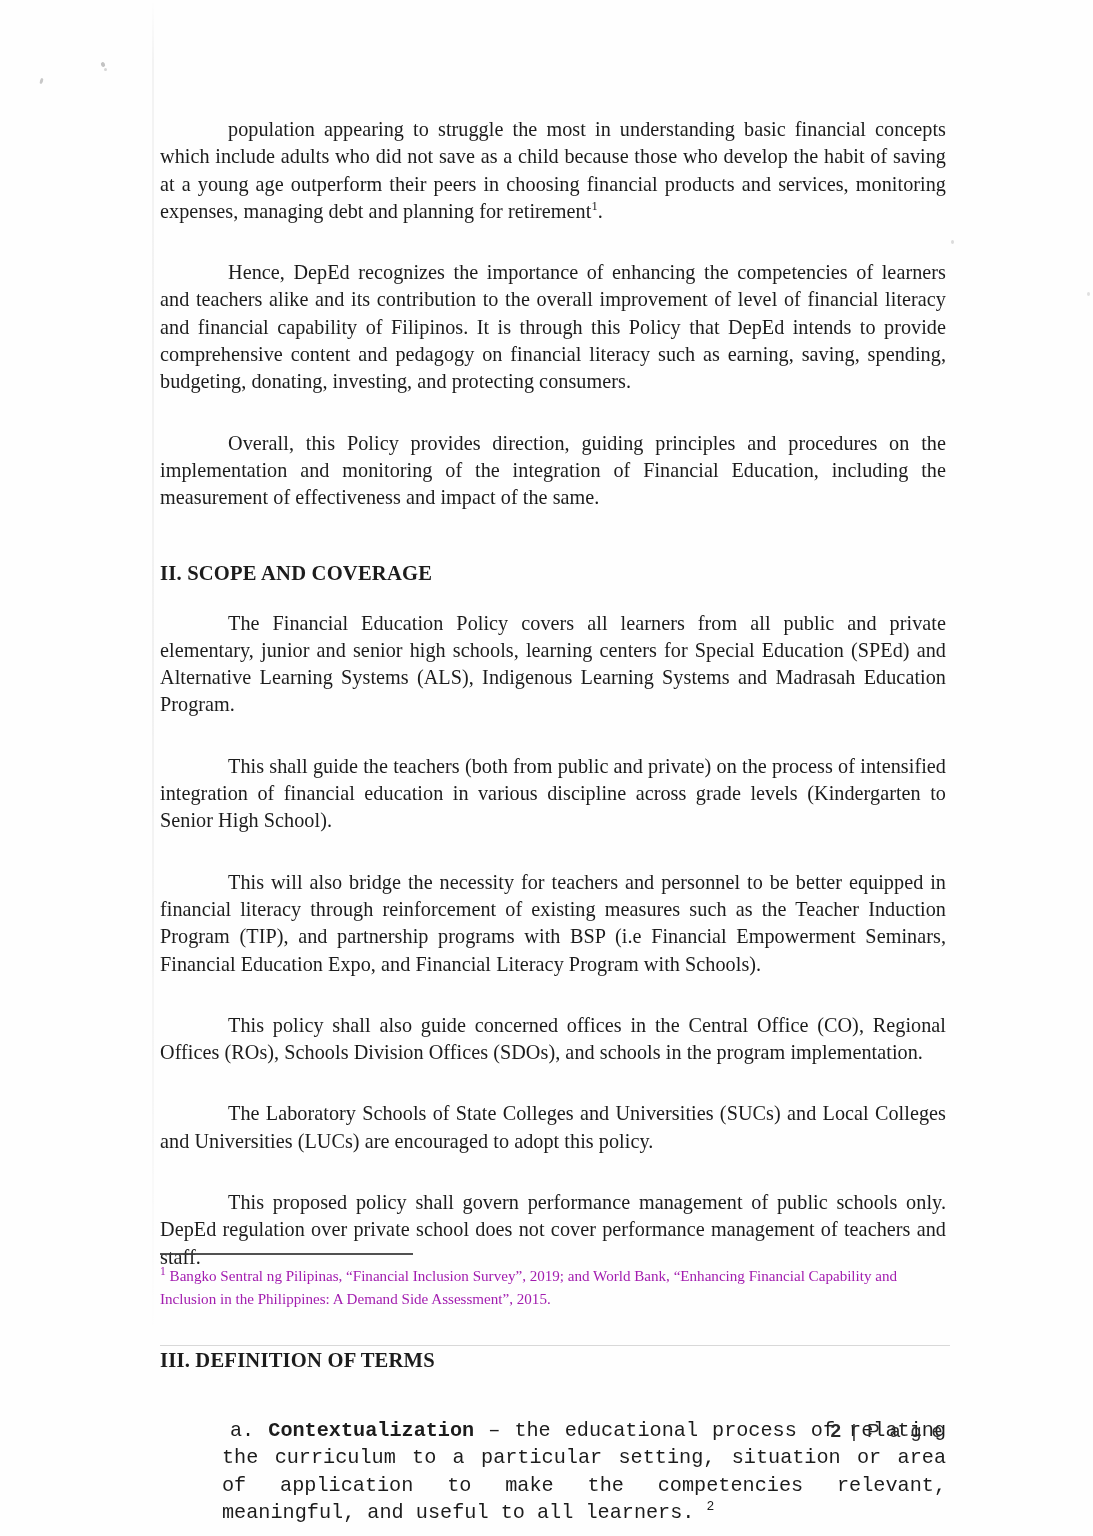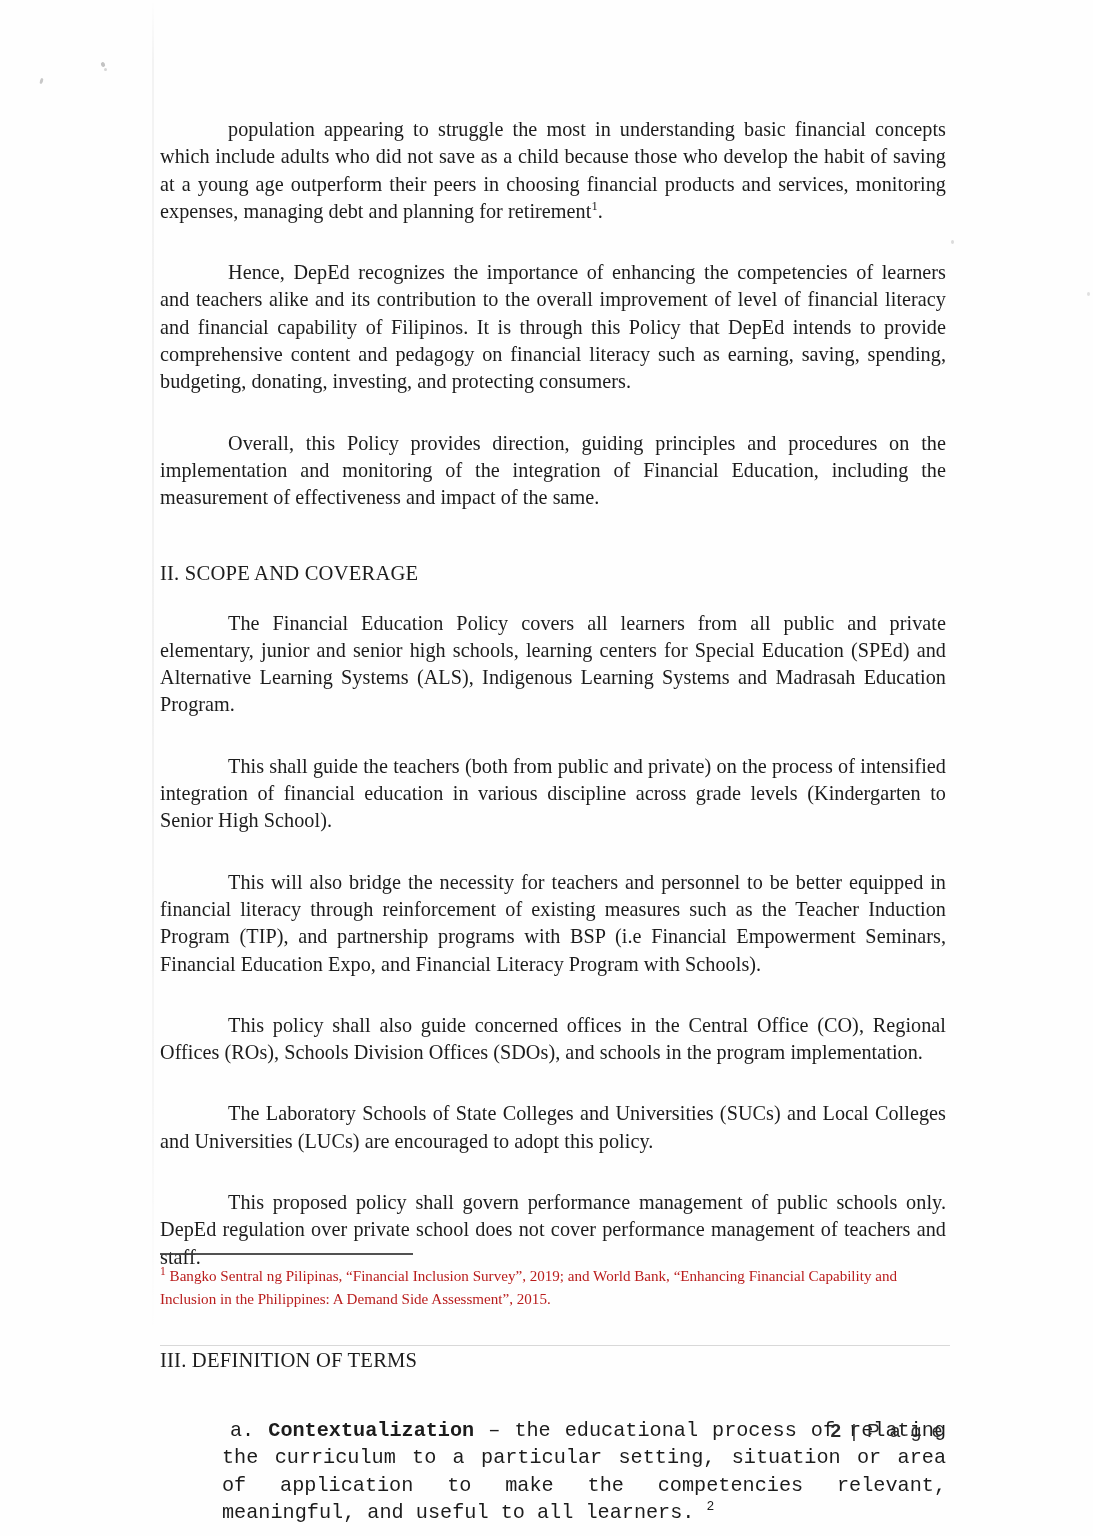--- a/index.html
+++ b/index.html
@@ -59,21 +59,21 @@
   }
   .gap-md { height: 24px; }
   .gap-lg { height: 34px; }
   .gap-xl { height: 48px; }
   .gap-xxl { height: 76px; }
 
   h2.heading {
     margin: 0;
     font-size: 20.6px;
     line-height: 26px;
-    font-weight: normal;
+    font-weight: bold;
     letter-spacing: 0.2px;
     text-align: left;
   }
 
   .definition {
     margin-left: 62px;
     width: 724px;
     font-size: 20.2px;
     line-height: 27.3px;
     text-align: justify;
@@ -98,21 +98,21 @@
     background: #3a3a3a;
     opacity: .88;
   }
   .footnotes {
     position: absolute;
     left: 160px;
     top: 1265px;
     width: 740px;
     font-size: 15.1px;
     line-height: 22.6px;
-    color: #b91c1c;
+    color: #a21caf;
     font-family: Liberation Serif, serif;
   }
   .footnotes p { margin: 0; text-align: left; }
   .footnotes .fnum {
     font-size: 11.6px;
     vertical-align: super;
     line-height: 0;
   }
   .fn2 { margin-top: 5px !important; }
 

